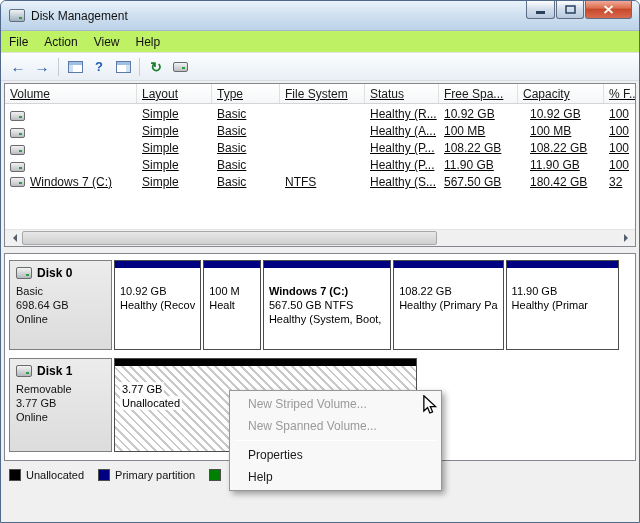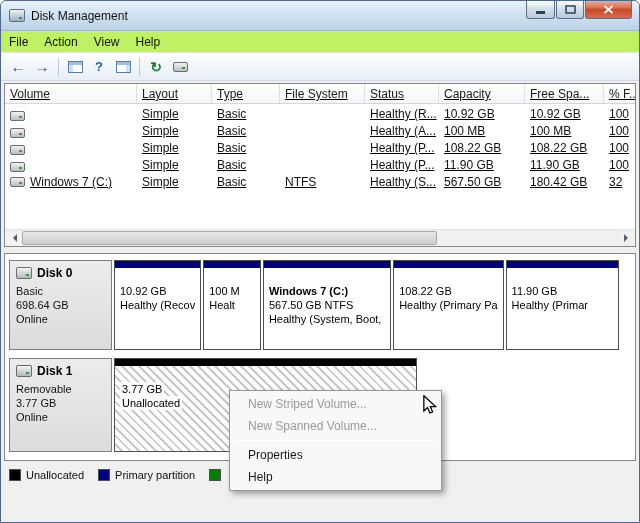--- a/index.html
+++ b/index.html
@@ -204,22 +204,22 @@
     </button>
   </div>
 
   <div class="top-pane">
     <div class="thead">
       <div class="th c-volume">Volume</div>
       <div class="th c-layout">Layout</div>
       <div class="th c-type">Type</div>
       <div class="th c-fs">File System</div>
       <div class="th c-status">Status</div>
+      <div class="th c-free">Free Spa...</div>
       <div class="th c-capacity">Capacity</div>
-      <div class="th c-free">Free Spa...</div>
       <div class="th c-pct">% F...</div>
     </div>
 
     <div class="trow">
       <div class="td c-volume">
           <span class="drive-icon"></span>
           <span></span>
         </div>
       <div class="td c-layout">Simple</div>
       <div class="td c-type">Basic</div>

